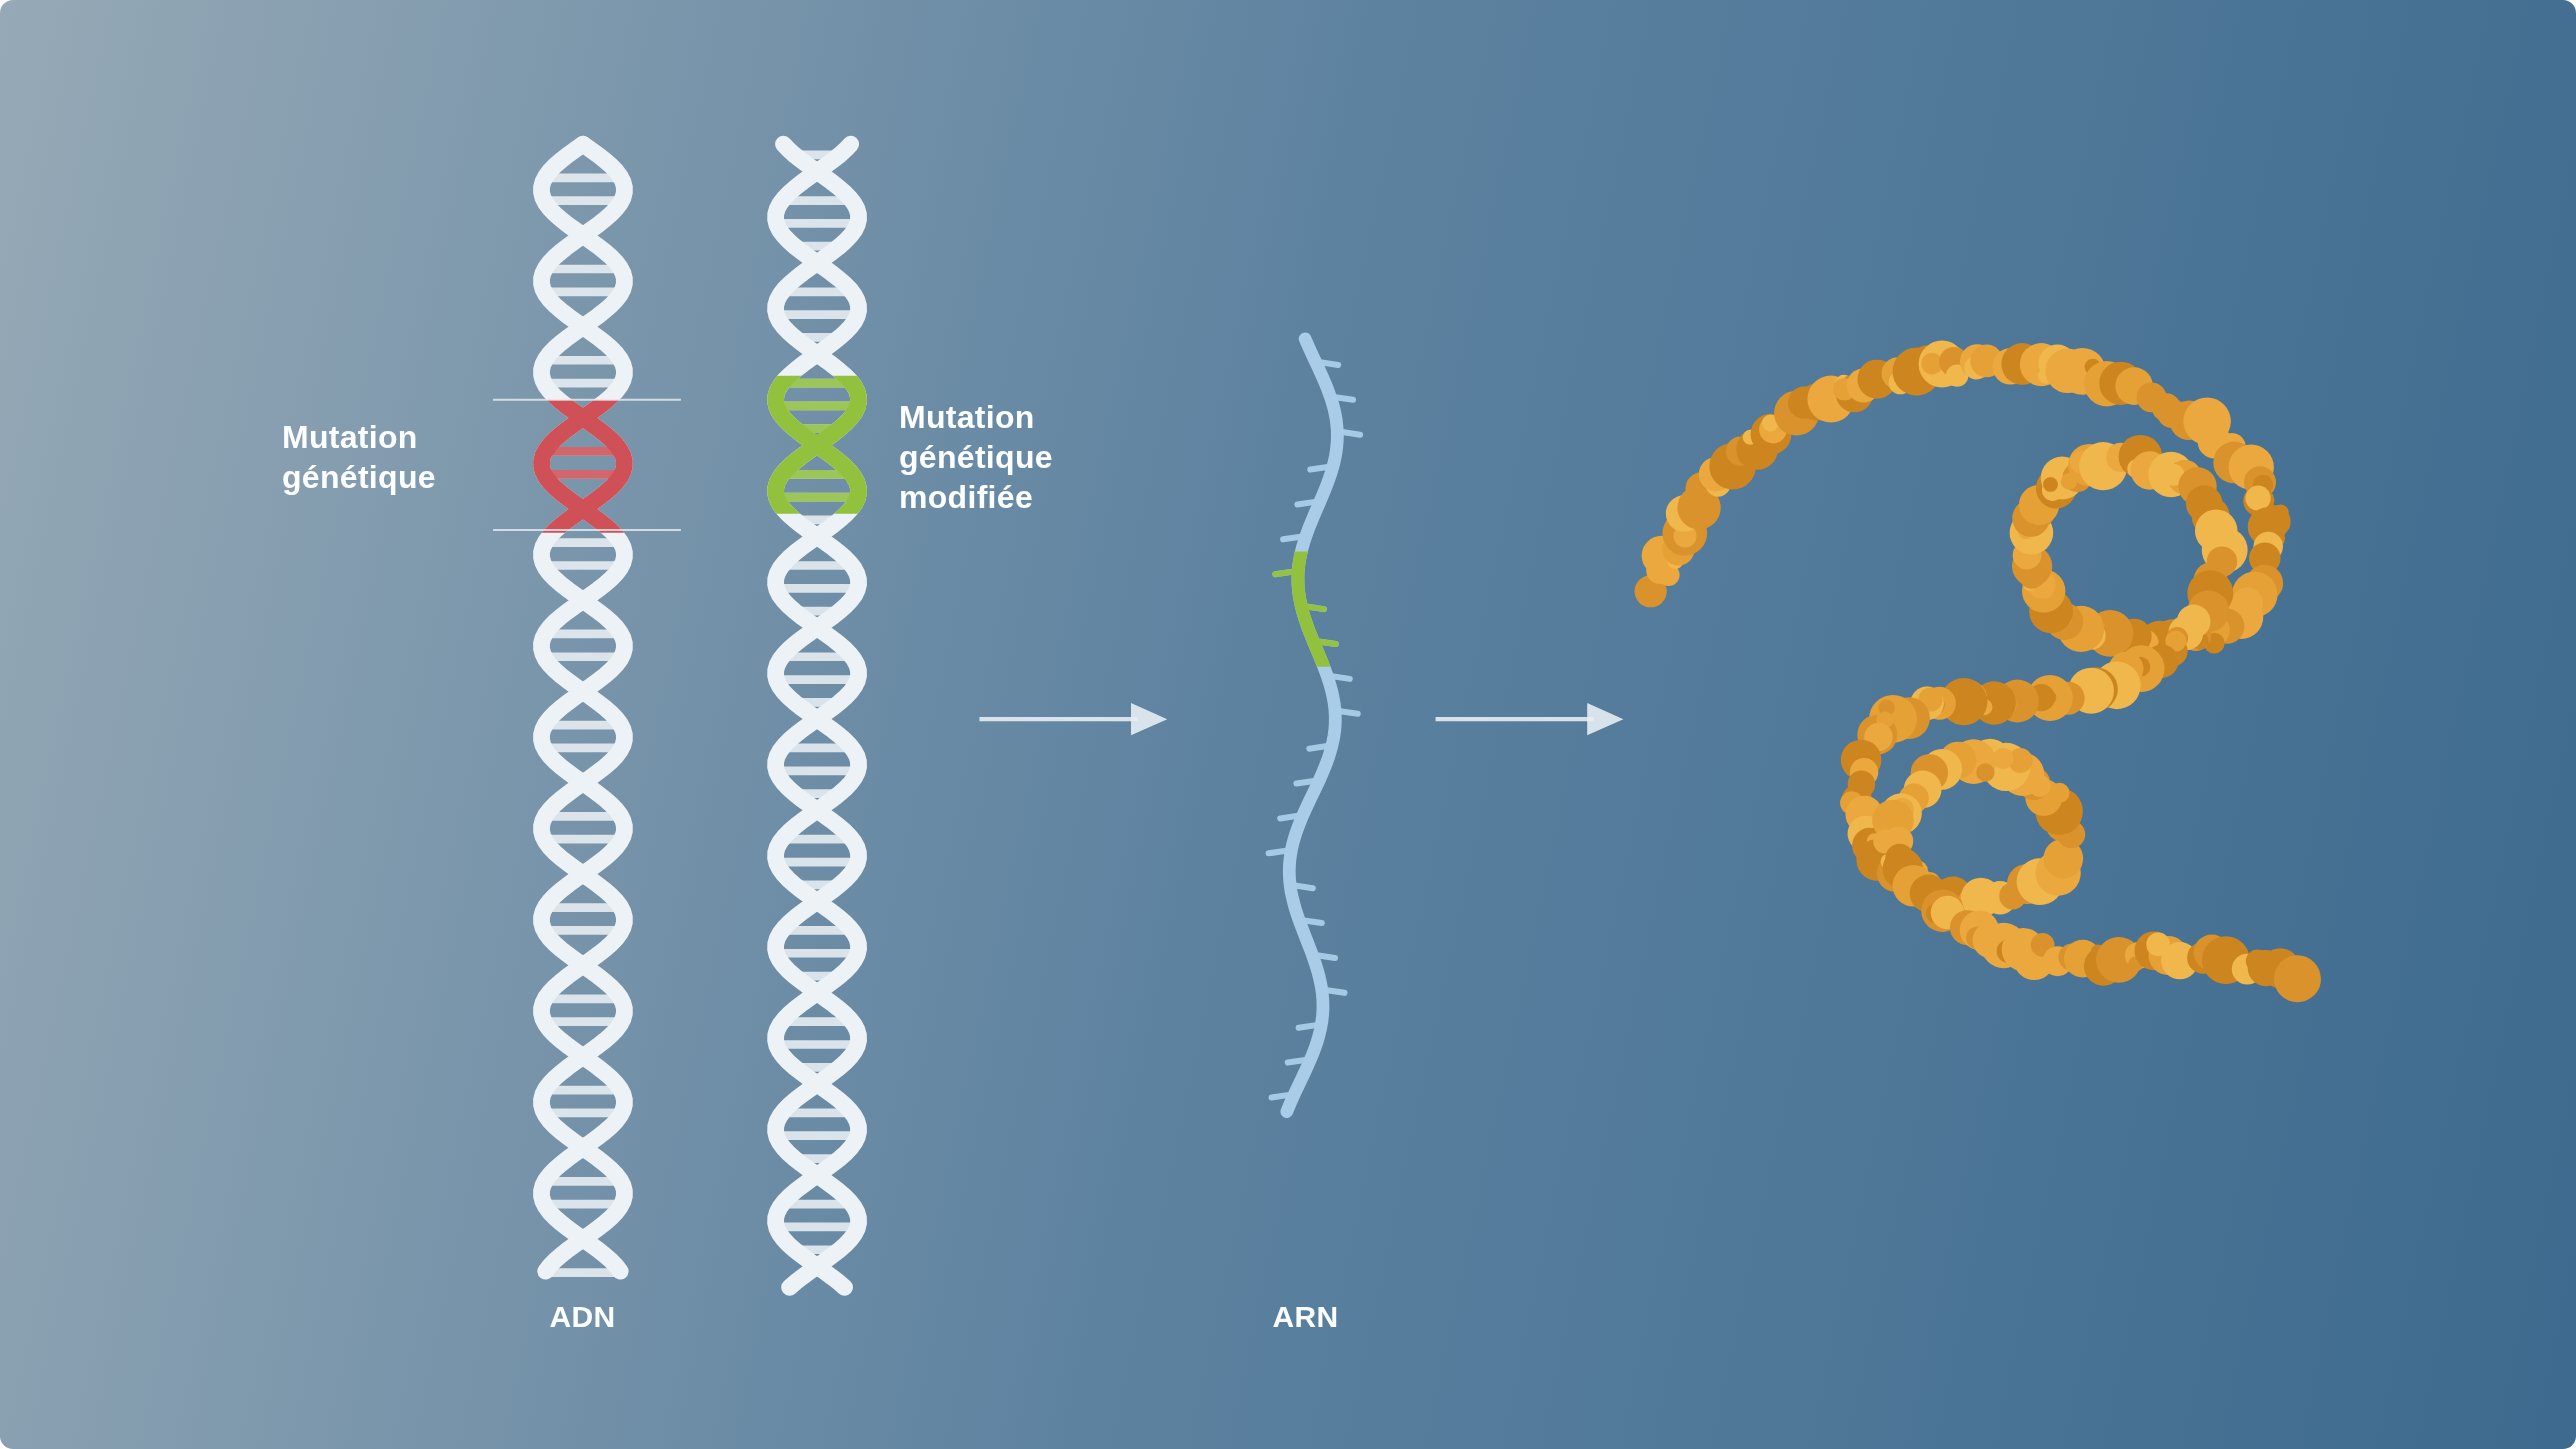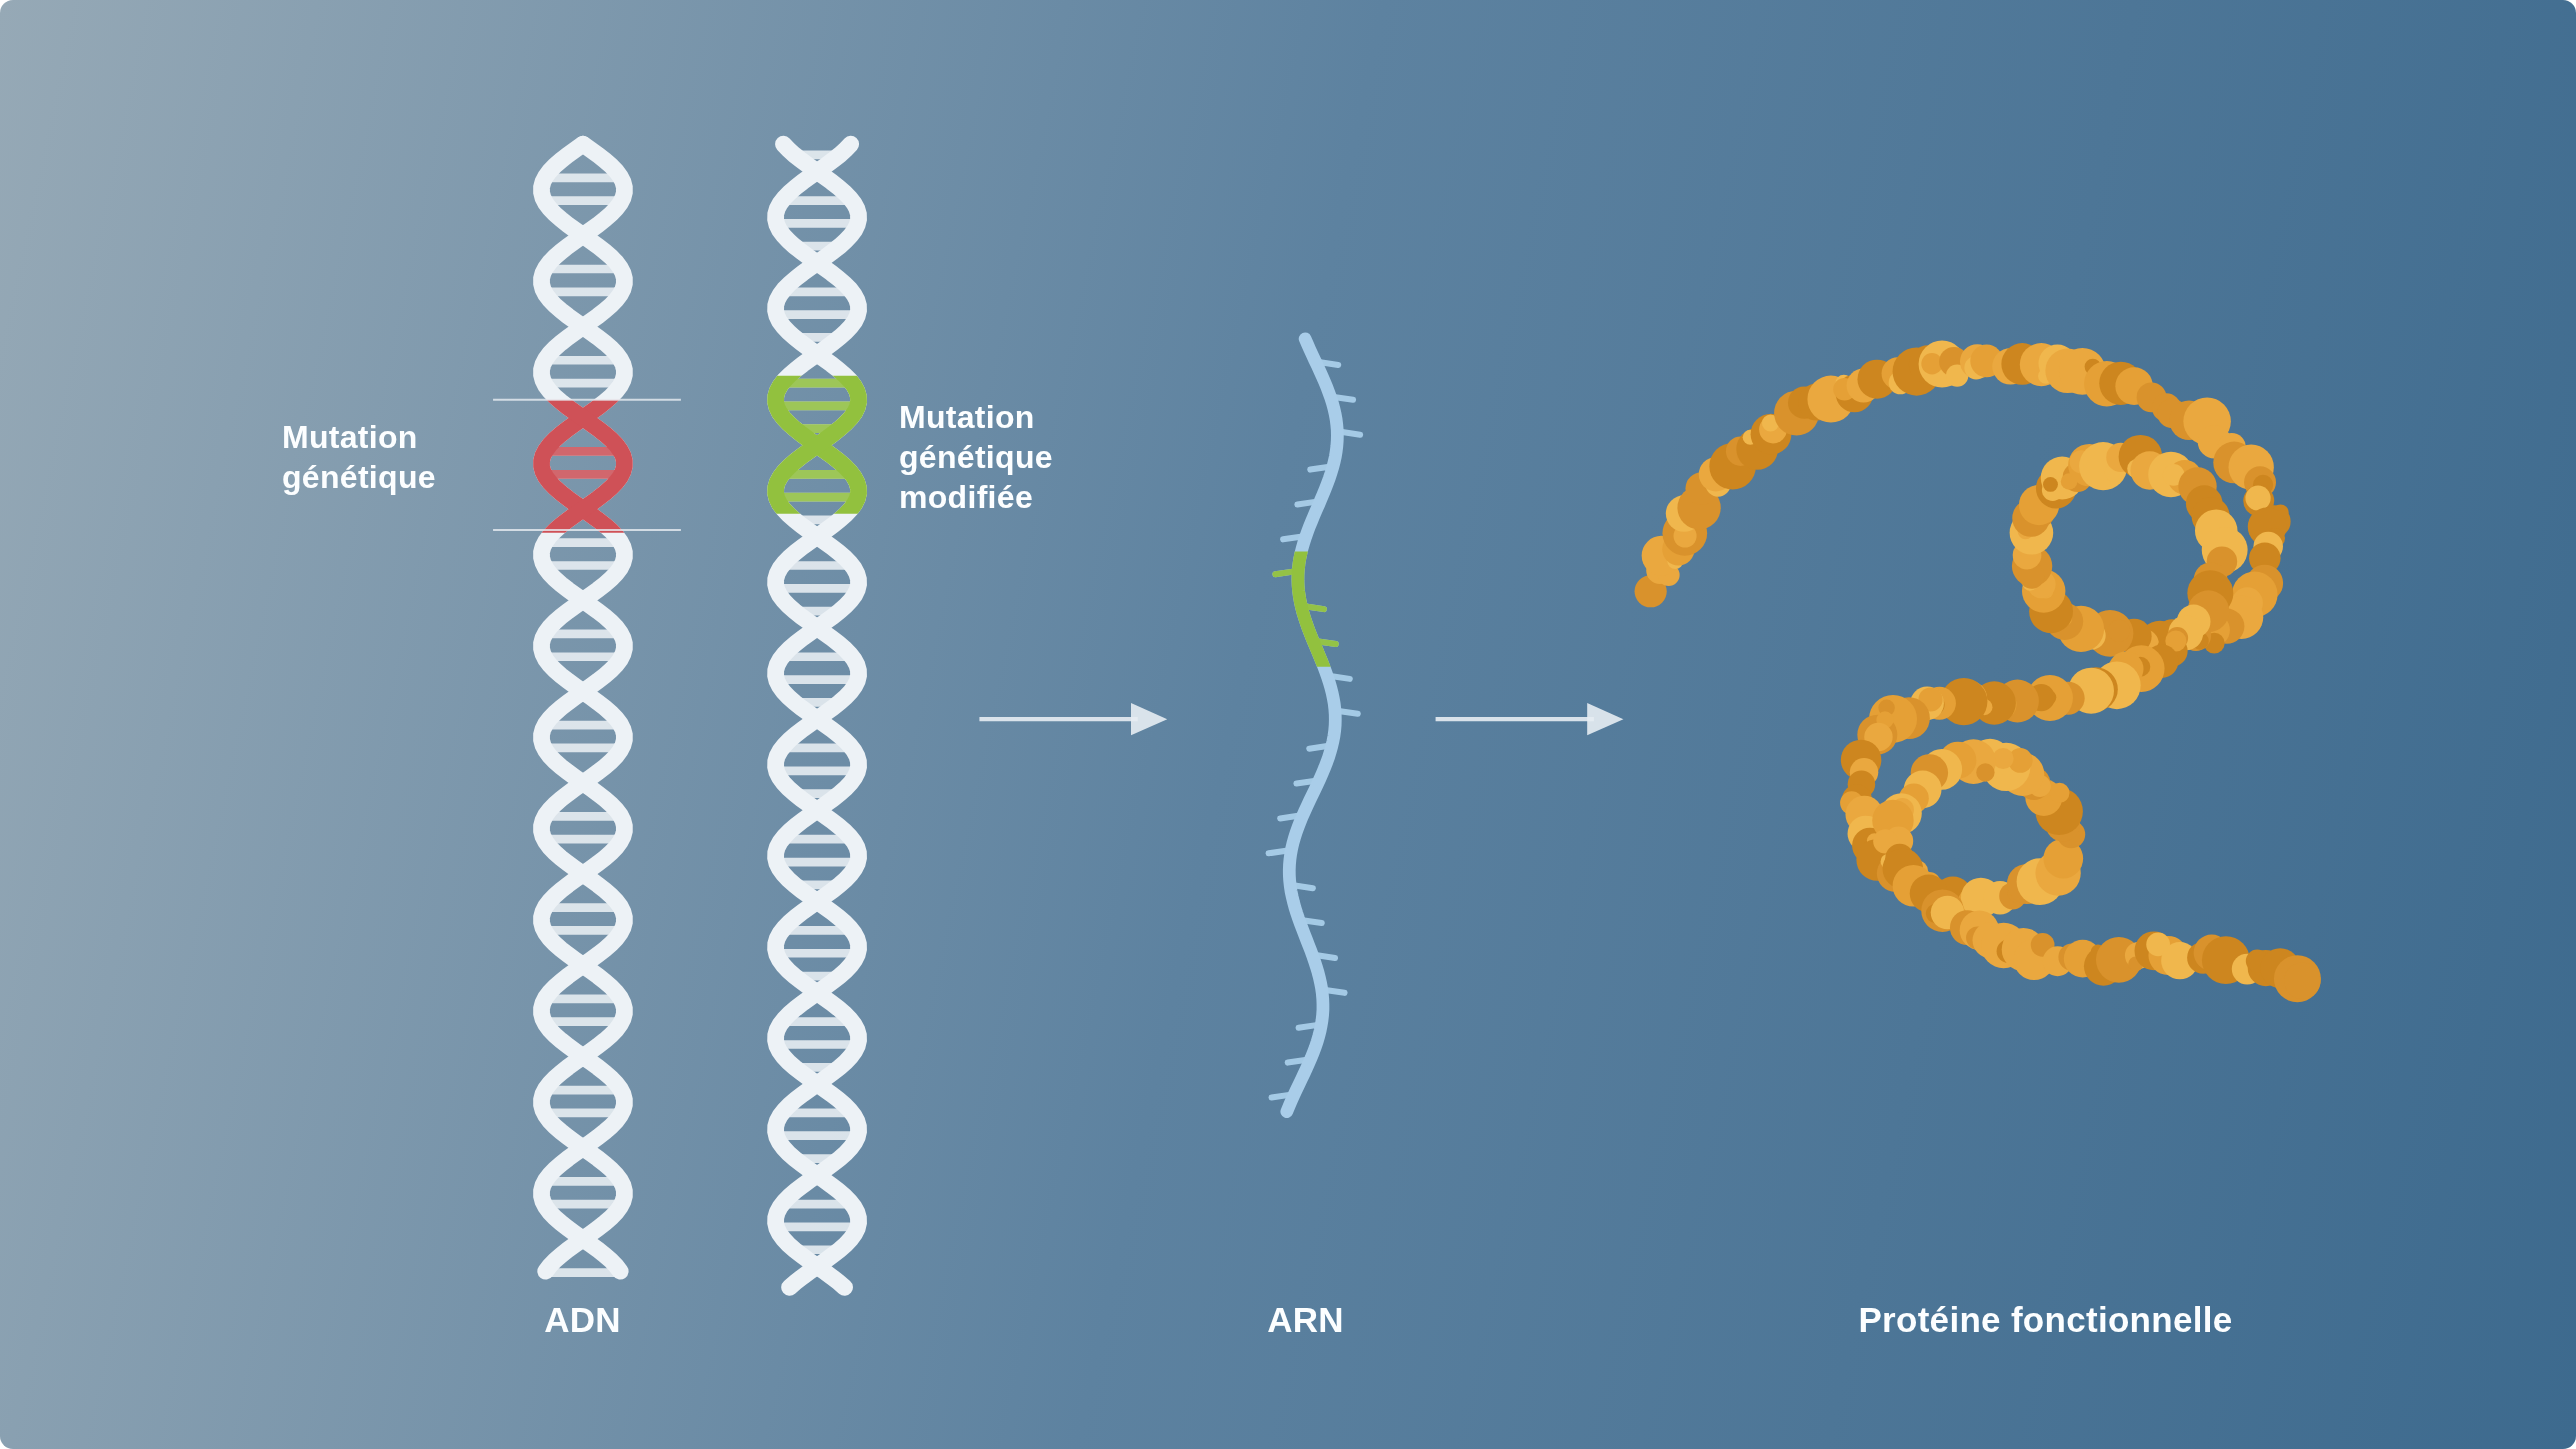--- a/index.html
+++ b/index.html
@@ -18,21 +18,21 @@
     line-height:40px;
     white-space:pre-line;
     letter-spacing:0.3px;
   }
   .ann-mutation{left:282px;top:417px;text-align:left;}
   .ann-mod{left:899px;top:397px;text-align:left;}
   .bottom-label{
     position:absolute;
     top:1300px;
     font-weight:bold;
-    font-size:35px;
+    font-size:30px;
     text-align:center;
     letter-spacing:0.3px;
   }
   .lbl-adn{left:482px;width:201px;}
   .lbl-arn{left:1205px;width:201px;}
   .lbl-prot{left:1710px;width:671px;}
 </style>
 </head>
 <body>
 
@@ -362,16 +362,15 @@
 génétique</div>
 
   <div class="ann ann-mod">Mutation
 génétique
 modifiée</div>
 
   <div class="bottom-label lbl-adn">ADN</div>
 
   <div class="bottom-label lbl-arn">ARN</div>
 
-  <div class="bottom-label lbl-prot">Protéine fonctionnelle</div>
 
 </div>
 
 
 </body></html>

